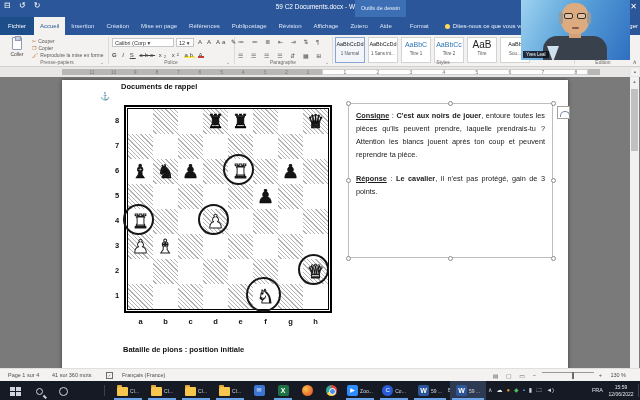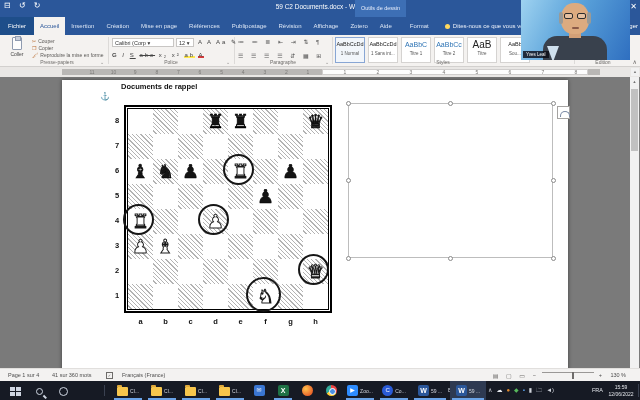--- a/index.html
+++ b/index.html
@@ -358,33 +358,36 @@
         <div class="piece white" style="left: 75px; top: 100px;">♟</div>
         <div class="piece white" style="left: 0px; top: 125px;">♟</div>
         <div class="piece white" style="left: 25px; top: 125px;">♝</div>
         <div class="piece white" style="left: 175px; top: 150px;">♛</div>
         <div class="piece white" style="left: 125px; top: 175px;">♞</div>
       </div>
   </div>
   <div id="boardlabels"></div>
 
   <div class="textbox">
+    <p class="tb-p"><span class="u">Consigne</span><span> : </span><span class="b">C'est aux noirs de jouer</span><span>, entoure toutes les pièces qu'ils peuvent prendre, laquelle prendrais-tu ? Attention les blancs jouent après ton coup et peuvent reprendre ta pièce.</span></p>
+    <p class="tb-p mt"><span class="u">Réponse</span><span> : </span><span class="b">Le cavalier</span><span>, il n'est pas protégé, gain de 3 points.</span></p>
   </div>
   <div id="handles">
       <div class="handle" style="left: 345.5px; top: 100.5px;"></div>
       <div class="handle" style="left: 448px; top: 100.5px;"></div>
       <div class="handle" style="left: 550.5px; top: 100.5px;"></div>
       <div class="handle" style="left: 345.5px; top: 178px;"></div>
       <div class="handle" style="left: 550.5px; top: 178px;"></div>
       <div class="handle" style="left: 345.5px; top: 255.5px;"></div>
       <div class="handle" style="left: 448px; top: 255.5px;"></div>
       <div class="handle" style="left: 550.5px; top: 255.5px;"></div>
     </div>
   <div class="layoutopt"></div>
 
+  <div class="caption">Bataille de pions : position initiale</div>
 
   <div class="statusbar">
     <span class="st-page">Page 1 sur 4</span>
     <span class="st-words">41 sur 360 mots</span>
     <span class="st-proof">✓</span>
     <span class="st-lang">Français (France)</span>
     <span class="st-views" style="position:absolute;right:112px">▤ ▢ ▭</span>
     <span class="st-minus">−</span>
     <span class="st-zoomtrack"></span>
     <span class="st-zoomthumb"></span>

